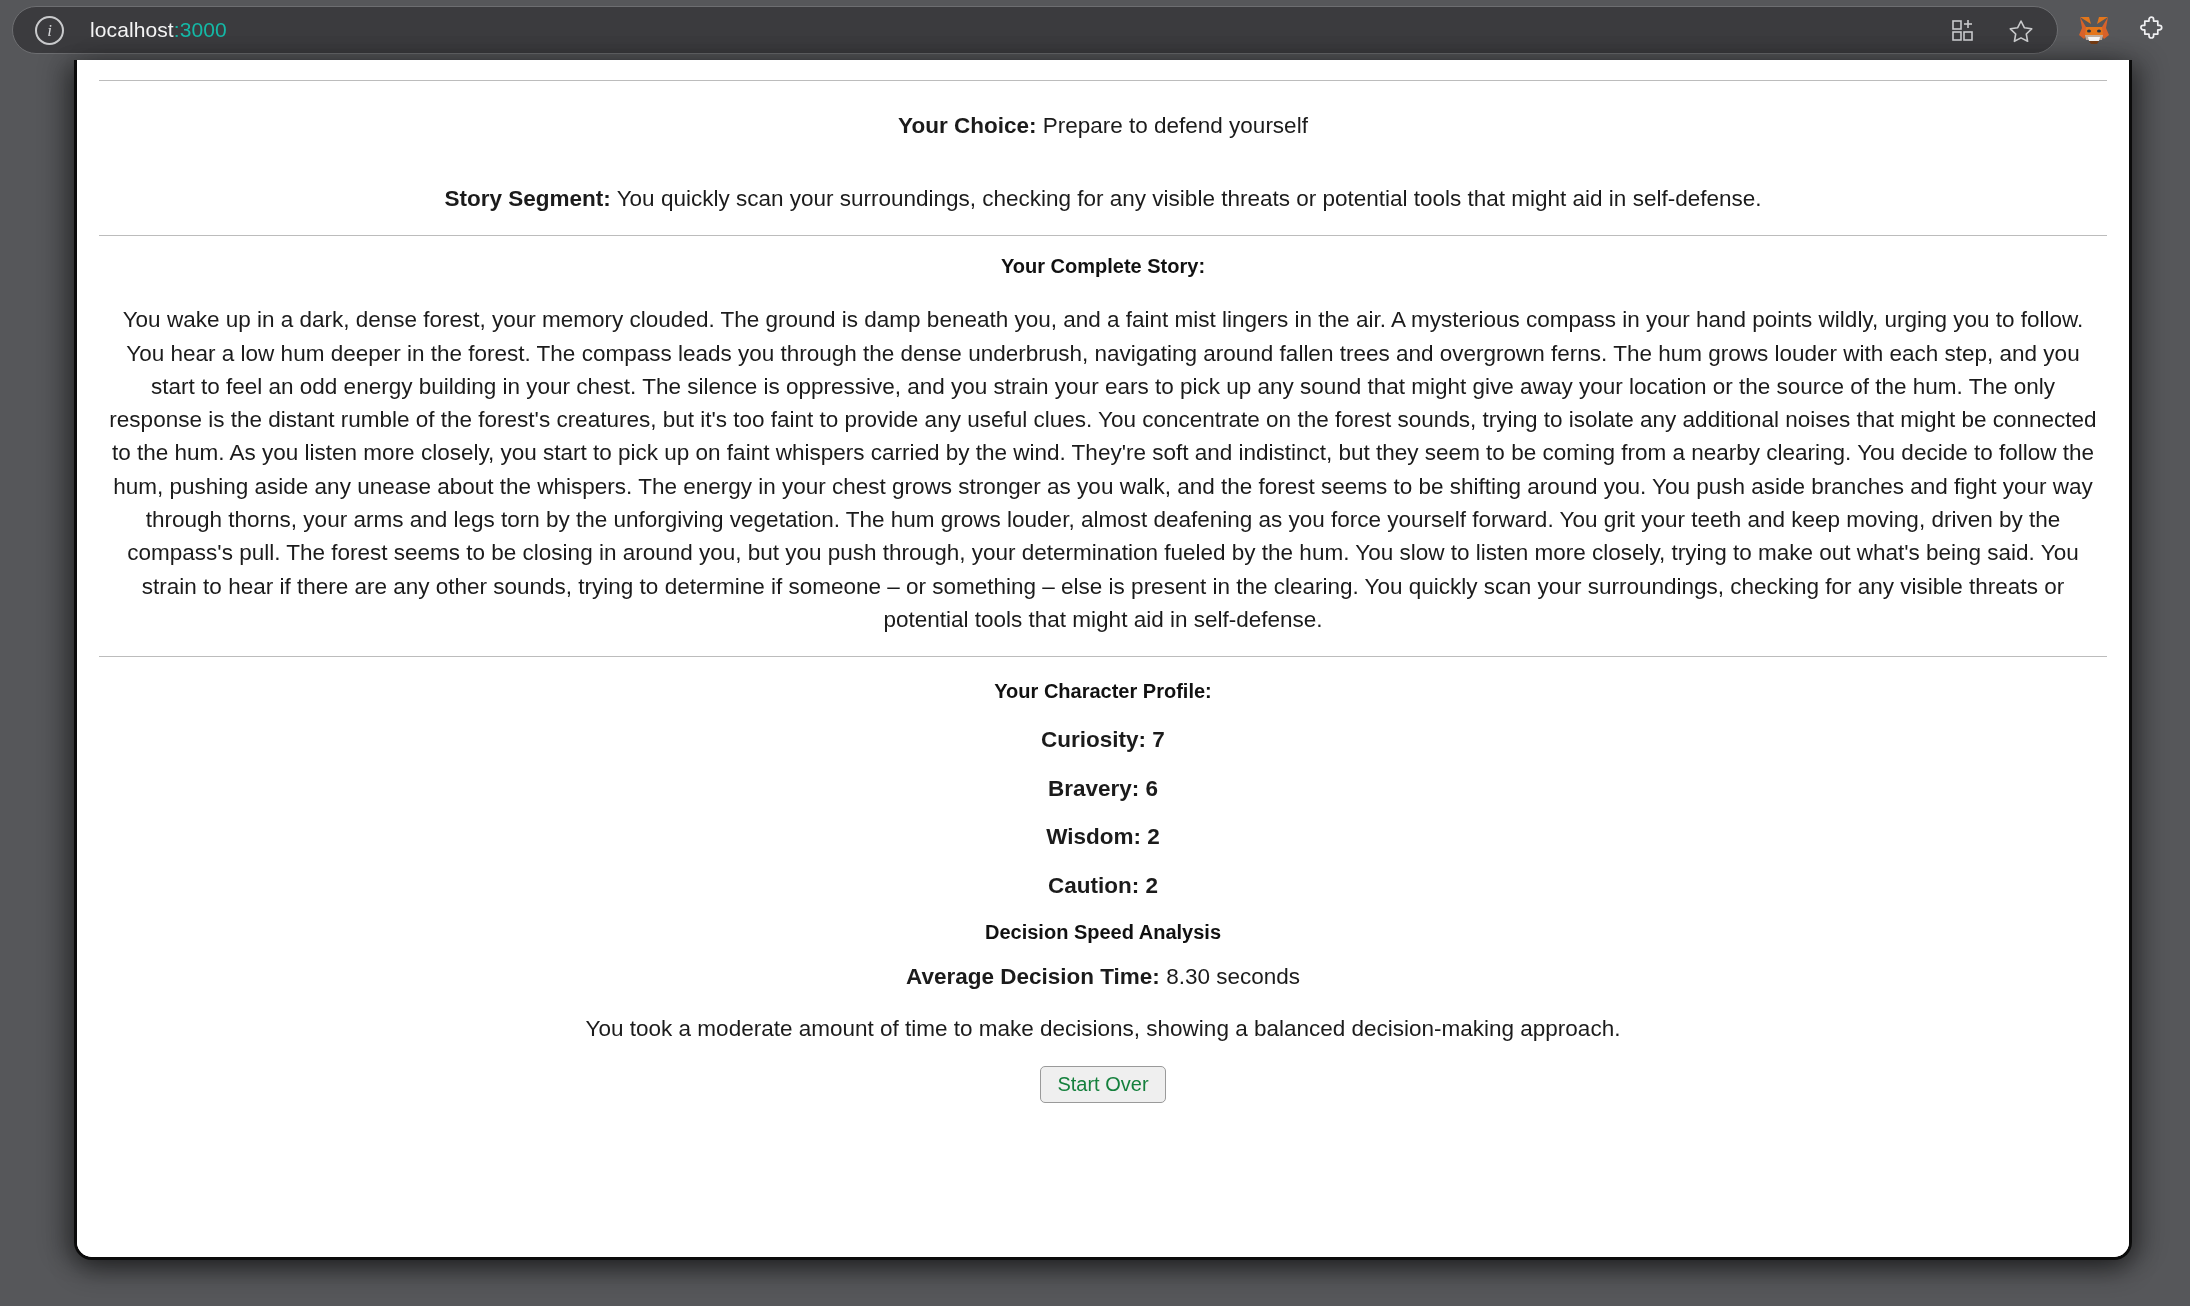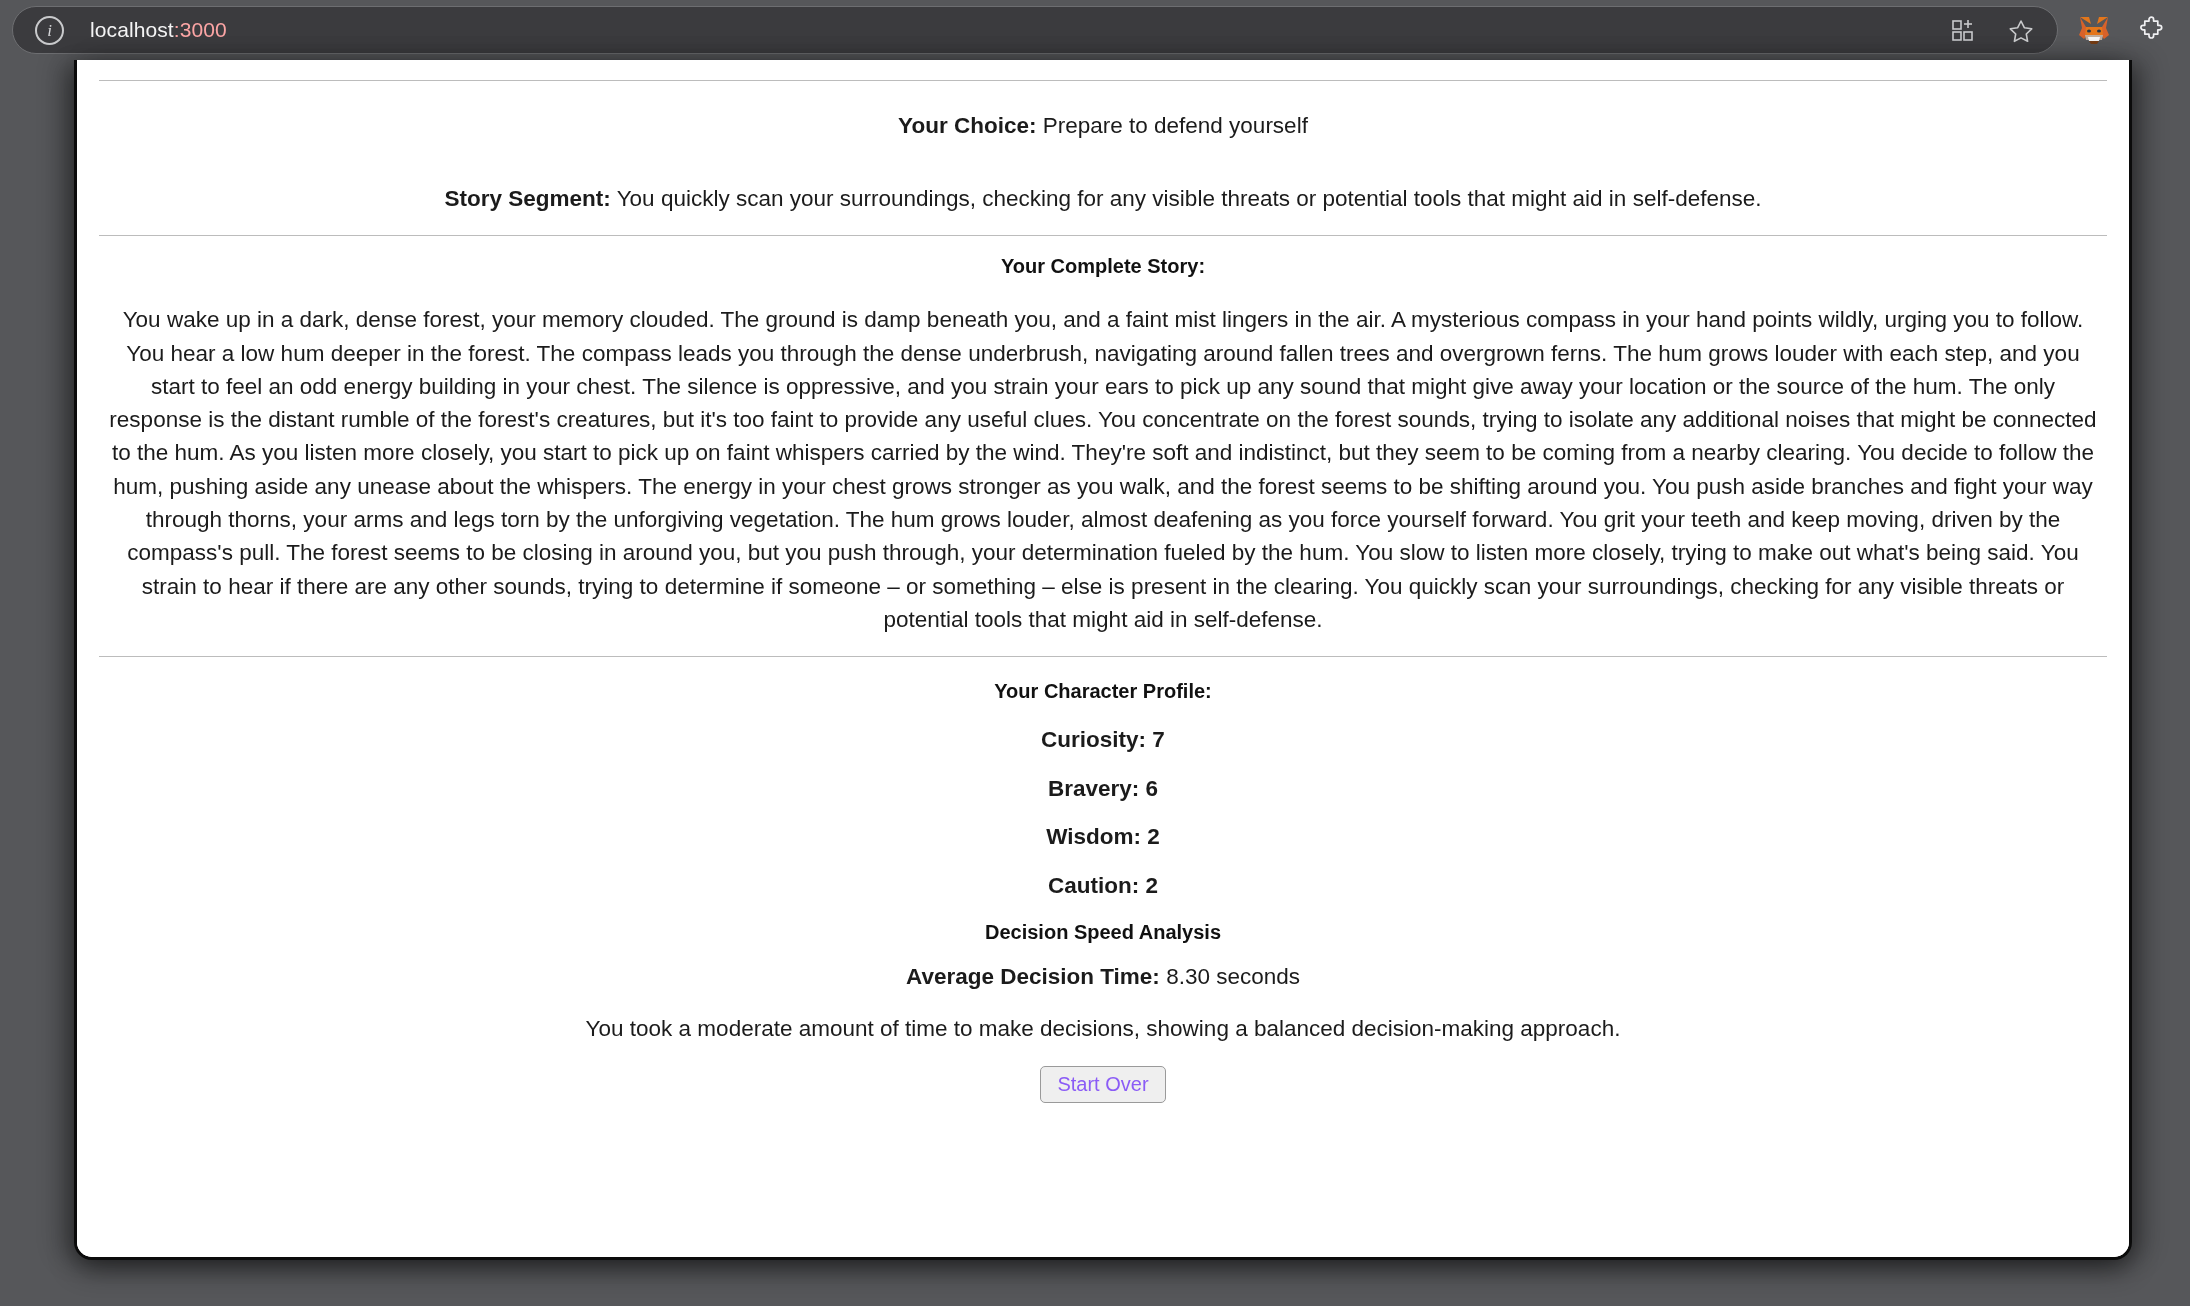--- a/index.html
+++ b/index.html
@@ -54,21 +54,21 @@
     line-height: 1;
     flex: none;
   }
   .url-text {
     margin-left: 26px;
     font-size: 21px;
     color: #f4f4f5;
     letter-spacing: 0.1px;
     white-space: nowrap;
   }
-  .url-text .url-port { color: #fca5a5; }
+  .url-text .url-port { color: #14b8a6; }
 
   .pill-actions {
     position: absolute;
     right: 22px;
     top: 0;
     height: 48px;
     display: flex;
     align-items: center;
     gap: 30px;
   }
@@ -162,21 +162,21 @@
     text-align: center;
     font-weight: bold;
   }
 
   .start-over-wrap {
     text-align: center;
   }
   button.start-over {
     font-family: "Liberation Sans", sans-serif;
     font-size: 20px;
-    color: #8b5cf6;
+    color: #15803d;
     background: #efefef;
     border: 1px solid #9a9a9a;
     border-radius: 5px;
     padding: 5px 16px 6px 16px;
     line-height: 1.2;
     cursor: pointer;
   }
 
   
   .gap-28 { height: 28px; }

